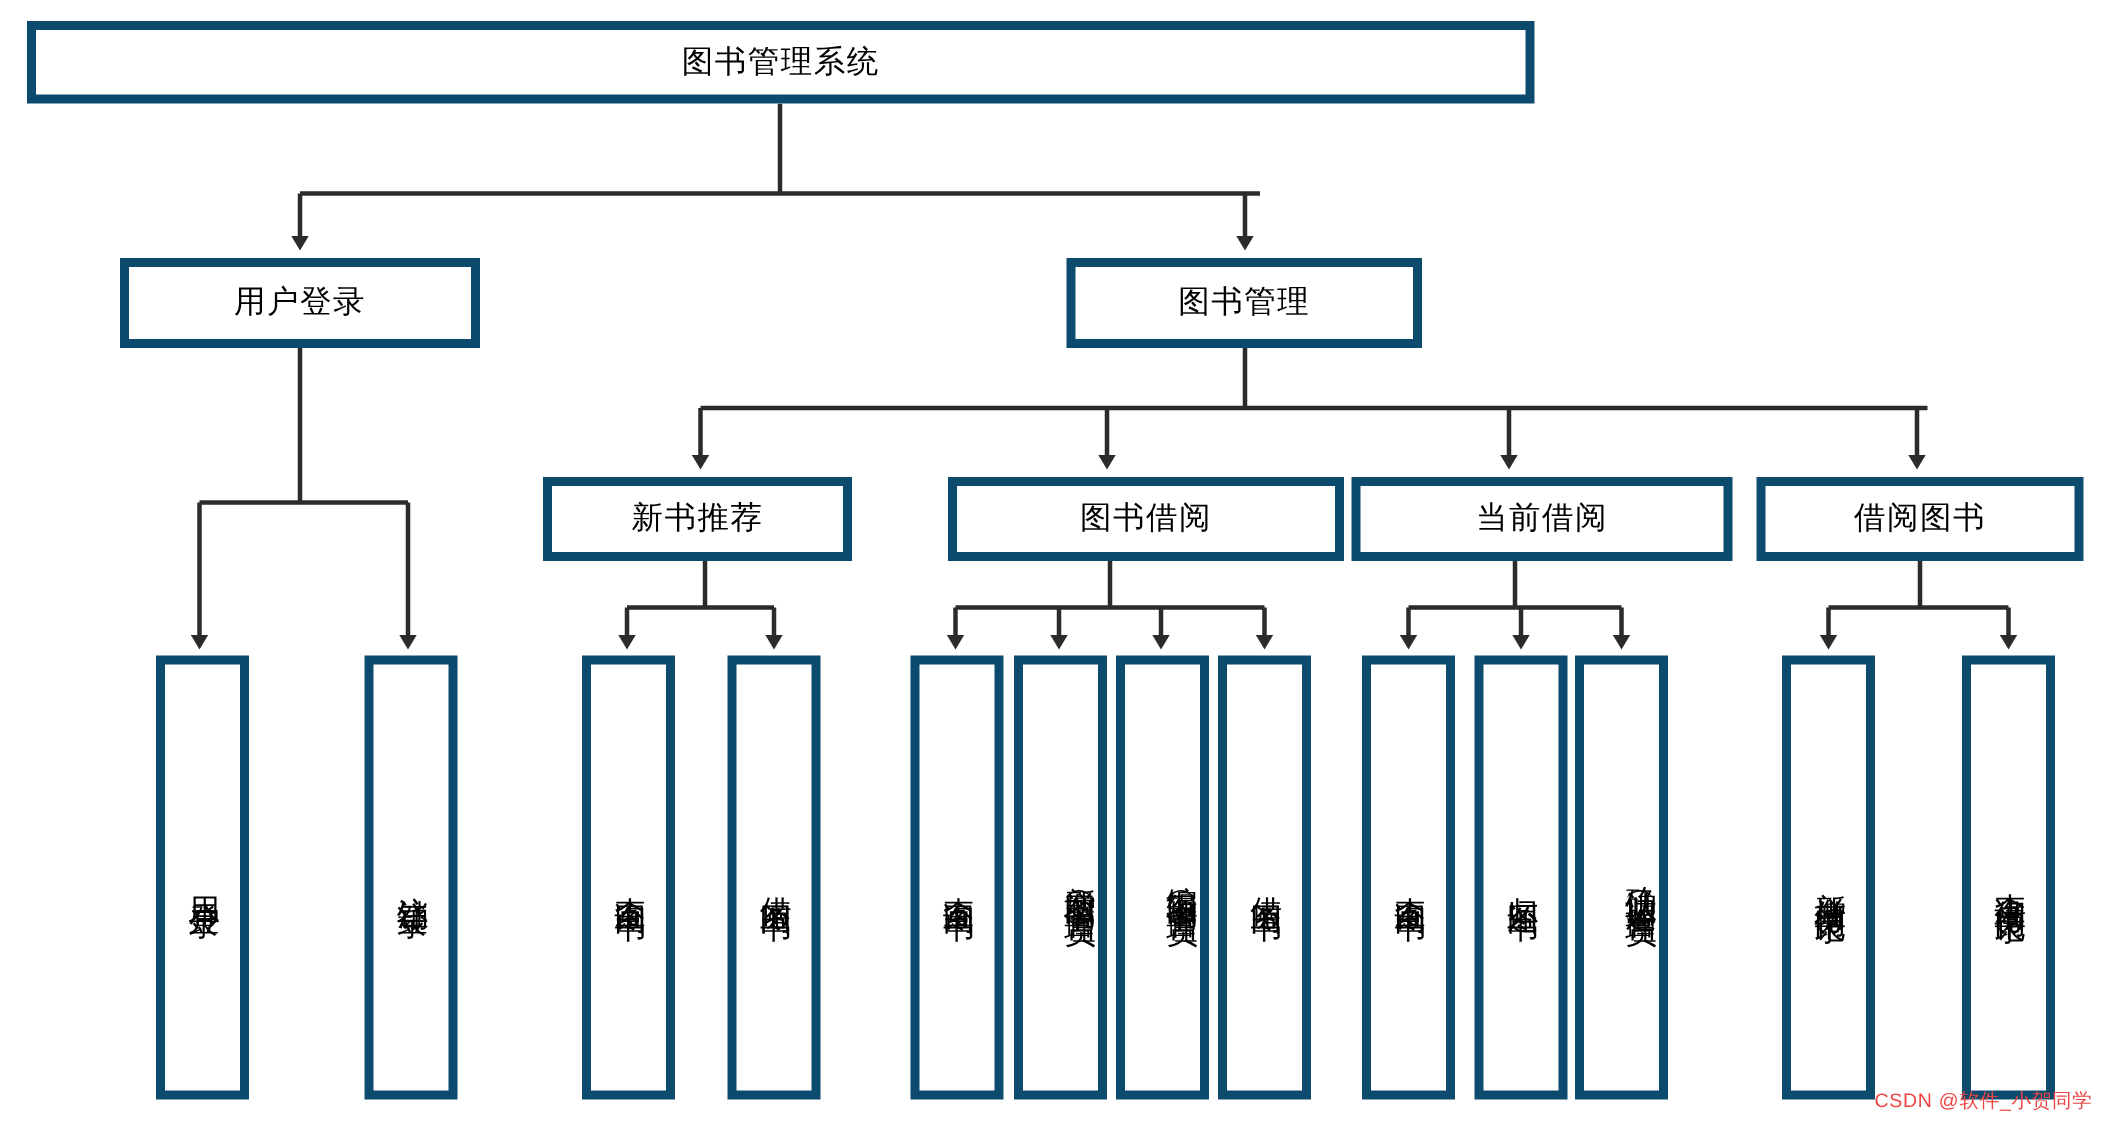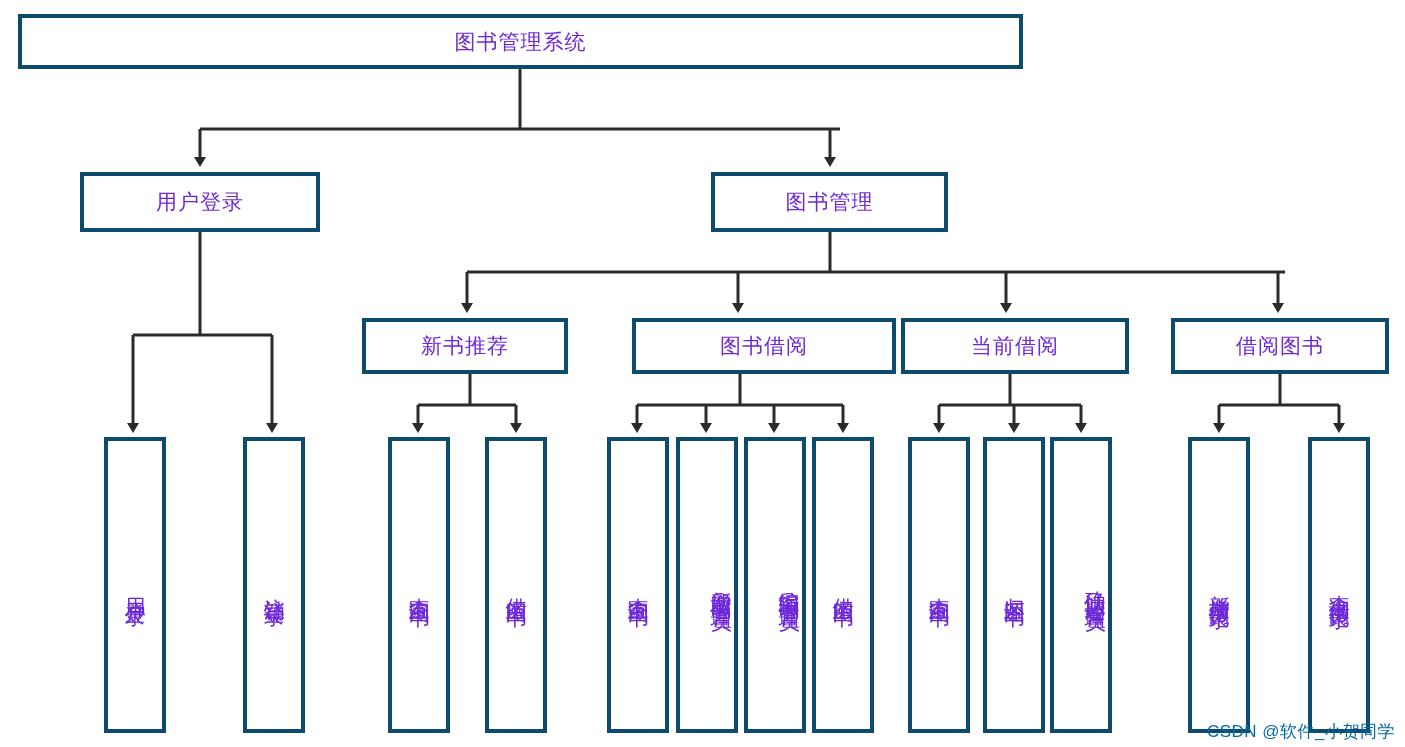--- a/index.html
+++ b/index.html
@@ -23,25 +23,25 @@
     left: 0;
     top: 0;
     width: 1405px;
     height: 747px;
     pointer-events: none;
   }
   .node {
     position: absolute;
     box-sizing: border-box;
     background: #ffffff;
-    border: 4px solid #0c4a6e;
+    border: 6px solid #0c4a6e;
     display: flex;
     align-items: center;
     justify-content: center;
-    color: #6d28d9;
+    color: #000000;
     z-index: 2;
     text-align: center;
   }
   .node.horiz {
     font-size: 21px;
     letter-spacing: 1px;
     line-height: 1.2;
   }
   .node.vert {
     writing-mode: vertical-rl;
@@ -57,22 +57,22 @@
     align-items: center;
   }
   .node-label {
     display: block;
     white-space: pre-wrap;
   }
   #watermark {
     position: absolute;
     right: 10px;
     bottom: 4px;
-    font-size: 17px;
-    color: #0369a1;
+    font-size: 13px;
+    color: #ef4444;
     letter-spacing: 0.5px;
     z-index: 5;
     user-select: none;
   }
 </style>
 </head>
 <body>
 
 <div id="canvas">
 
@@ -136,21 +136,21 @@
   <div class="node horiz" style="left: 711px; top: 172px; width: 237px; height: 60px;">
     <span class="node-label">图书管理</span>
   </div>
 
   <div class="node horiz" style="left: 362px; top: 318px; width: 206px; height: 56px;">
     <span class="node-label">新书推荐</span>
   </div>
   <div class="node horiz" style="left: 632px; top: 318px; width: 264px; height: 56px;">
     <span class="node-label">图书借阅</span>
   </div>
-  <div class="node horiz" style="left: 901px; top: 318px; width: 228px; height: 56px;">
+  <div class="node horiz" style="left: 901px; top: 318px; width: 254px; height: 56px;">
     <span class="node-label">当前借阅</span>
   </div>
   <div class="node horiz" style="left: 1171px; top: 318px; width: 218px; height: 56px;">
     <span class="node-label">借阅图书</span>
   </div>
 
   <div class="node vert centered" style="left: 104px; top: 437px; width: 62px; height: 296px;">
     <span class="node-label">用户登录</span>
   </div>
   <div class="node vert centered" style="left: 243px; top: 437px; width: 62px; height: 296px;">

